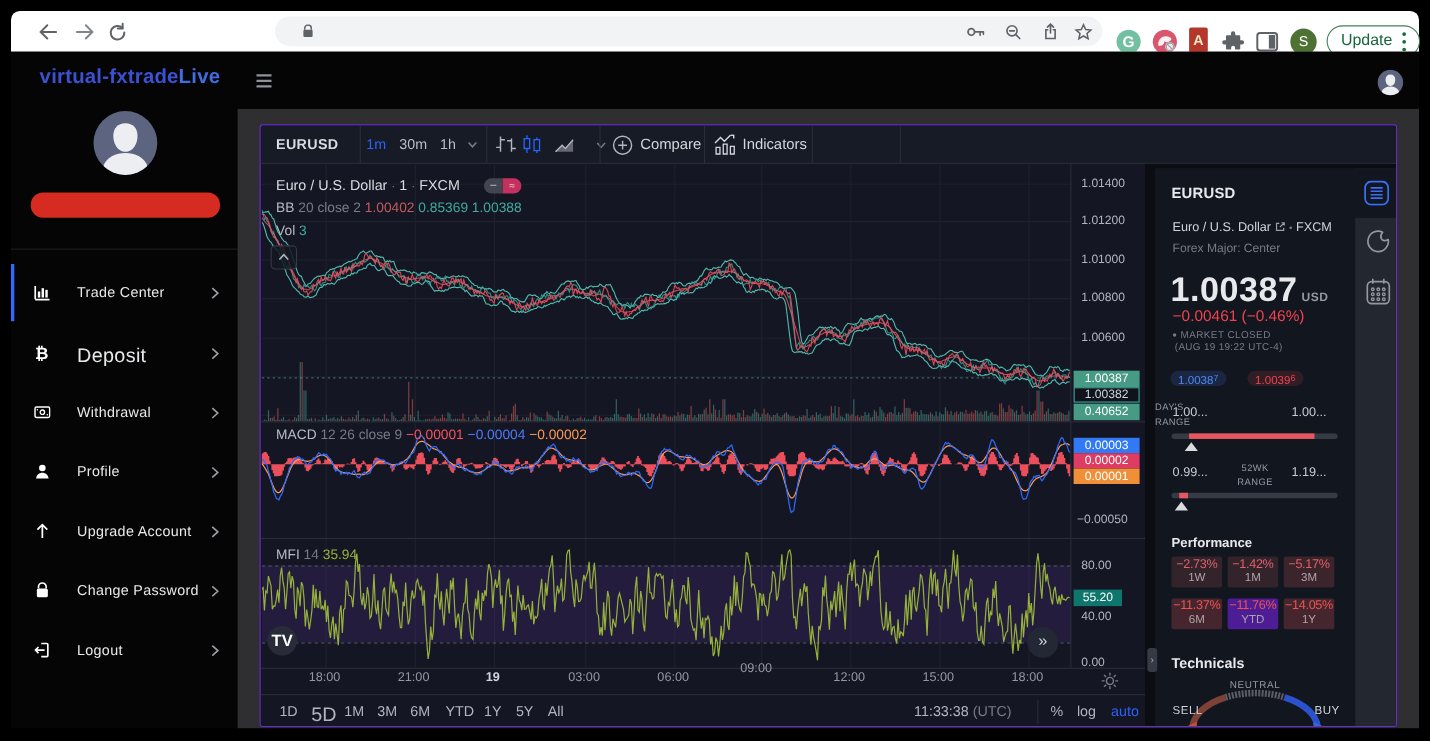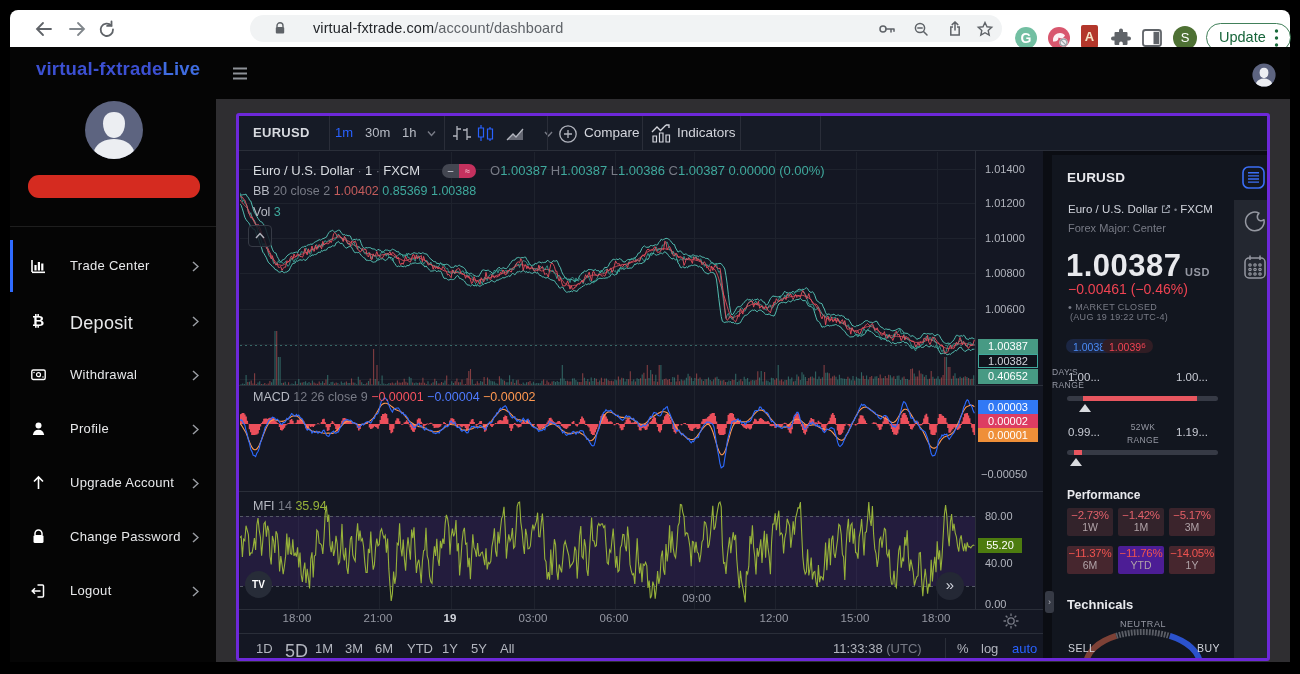--- a/index.html
+++ b/index.html
@@ -12,21 +12,20 @@
       <path d="M36 9h14M44 3l6 6-6 6" stroke="#80868b"></path>
       <path d="M77.3 5.5A6.2 6.2 0 1 0 79 9.5"></path>
         <path d="M77.5 1.5v4.4h-4.4"></path>
     </g>
   </svg>
   <div class="abs" style="left:240px;top:5px;width:752px;height:27px;background:#f1f3f4;border-radius:14px"></div>
   <svg class="abs" style="left:264px;top:12px" width="12" height="13" viewBox="0 0 12 13">
       <path d="M3 5V3.8a3 3 0 0 1 6 0V5" fill="none" stroke="#5f6368" stroke-width="1.4"></path>
       <rect x="1.8" y="5" width="8.4" height="6.6" rx="1.1" fill="#5f6368"></rect>
     </svg>
-  <div class="abs" style="left:303px;top:10px;font-size:14.5px;color:#24272b;letter-spacing:.1px">virtual-fxtrade.com<span style="color:#5f6368">/account/dashboard</span></div>
   <svg class="abs" style="left:868px;top:11px" width="120" height="16" viewBox="0 0 120 16">
     <g stroke="#5f6368" stroke-width="1.5" fill="none">
       <circle cx="5" cy="8" r="3"></circle>
         <path d="M8 8h8m-3 0v3m3-3v2.2" stroke-linecap="round"></path>
       <circle cx="42" cy="7" r="4.6"></circle>
         <path d="M45.5 10.5L49 14M39.8 7h4.4" stroke-linecap="round"></path>
       <path d="M75 6h-2.2v8h8.4V6H79"></path>
         <path d="M77 1v8M74.2 3.6L77 1l2.8 2.6" stroke-linecap="round"></path>
       <path d="M107 1.5l2 4.3 4.7.5-3.5 3.2 1 4.6-4.2-2.4-4.2 2.4 1-4.6-3.5-3.2 4.7-.5z" stroke-width="1.4"></path>
     </g>
@@ -146,21 +145,21 @@
   </svg>
 <svg class="abs" style="left:31px;top:583px" width="15" height="16" viewBox="0 0 15 16">
     <path d="M6.5 2h5a1 1 0 0 1 1 1v10a1 1 0 0 1-1 1h-5" fill="none" stroke="#fff" stroke-width="1.5"></path>
     <path d="M9.5 8H1.2M4 5.2L1.2 8L4 10.8" stroke="#fff" stroke-width="1.5" fill="none"></path>
   </svg>
 <div class="abs" style="left:70px;top:583px;font-size:13px;color:#e8e9eb;letter-spacing:.3px">Logout</div>
 <svg class="abs" style="left:192px;top:586px" width="7" height="11" viewBox="0 0 7 11">
     <path d="M1 1l5 4.5L1 10" stroke="#9a9da3" stroke-width="1.5" fill="none"></path>
   </svg>
 
-<div class="abs" style="left:236px;top:113px;width:1034px;height:548px;background:#141723;border-radius:3px;overflow:hidden;border:3px solid #6d28d9">
+<div class="abs" style="left:236px;top:113px;width:1034px;height:548px;background:#141723;border-radius:3px;overflow:hidden;border:1px solid #6d28d9">
 
   <div class="abs" style="left:0;top:0;width:1034px;height:35px;background:#161b26;border-bottom:1px solid #2a2e39"></div>
   <div class="abs" style="left:14px;top:9px;font-size:13px;font-weight:bold;color:#d8dbe0;letter-spacing:.3px">EURUSD</div>
   <div class="abs" style="left:96px;top:9px;font-size:13px;color:#2962ff">1m</div>
   <div class="abs" style="left:126px;top:9px;font-size:13px;color:#b9bdc6">30m</div>
   <div class="abs" style="left:163px;top:9px;font-size:13px;color:#b9bdc6">1h</div>
   <svg class="abs" style="left:188px;top:14px" width="9" height="7" viewBox="0 0 9 7">
       <path d="M1 1.5l3.5 4L8 1.5" stroke="#787b86" stroke-width="1.4" fill="none"></path>
     </svg>
   <svg class="abs" style="left:214px;top:8px" width="100" height="20" viewBox="0 0 100 20">
@@ -209,21 +208,20 @@
       <polyline points="0.0,307.4 1.2,308.9 2.4,310.8 3.6,312.7 4.8,314.8 6.0,316.7 7.2,319.8 8.4,323.1 9.6,326.3 10.8,329.0 12.0,331.4 13.2,333.0 14.4,333.8 15.6,333.8 16.8,333.0 18.0,331.4 19.2,329.2 20.4,326.5 21.6,323.6 22.8,320.3 24.0,317.3 25.2,314.3 26.4,311.5 27.6,309.2 28.8,307.3 30.0,305.9 31.2,304.7 32.4,304.1 33.6,303.8 34.8,303.8 36.0,304.2 37.2,304.5 38.4,304.8 39.6,305.2 40.8,305.2 42.0,305.4 43.2,305.1 44.4,304.8 45.6,304.2 46.8,303.5 48.0,302.7 49.2,302.0 50.4,301.2 51.6,300.6 52.8,300.0 54.0,299.9 55.2,299.8 56.4,299.9 57.6,300.5 58.8,301.4 60.0,302.7 61.2,304.0 62.4,305.1 63.6,306.6 64.8,307.9 66.0,309.5 67.2,310.8 68.4,312.1 69.6,313.3 70.8,314.2 72.0,315.0 73.2,315.4 74.4,315.6 75.6,315.9 76.8,316.0 78.0,316.0 79.2,315.9 80.4,316.3 81.6,316.6 82.8,317.0 84.0,317.2 85.2,317.2 86.4,317.2 87.6,317.1 88.8,317.1 90.0,317.3 91.2,317.5 92.4,317.4 93.6,316.9 94.8,316.0 96.0,314.9 97.2,313.8 98.4,312.7 99.6,311.6 100.8,310.6 102.0,309.4 103.2,308.2 104.4,307.1 105.6,306.1 106.8,305.6 108.0,305.2 109.2,305.0 110.4,305.2 111.6,305.7 112.8,306.4 114.0,307.0 115.2,307.5 116.4,307.9 117.6,308.3 118.8,308.5 120.0,308.5 121.2,308.4 122.4,308.2 123.6,308.2 124.8,307.9 126.0,307.3 127.2,306.6 128.4,305.9 129.6,305.1 130.8,304.2 132.0,303.2 133.2,302.1 134.4,300.5 135.6,298.6 136.8,296.6 138.0,294.4 139.2,292.3 140.4,290.5 141.6,288.9 142.8,288.0 144.0,287.4 145.2,287.2 146.4,287.3 147.6,287.8 148.8,288.5 150.0,289.3 151.2,290.1 152.4,291.0 153.6,292.0 154.8,293.0 156.0,293.8 157.2,294.2 158.4,294.7 159.6,295.0 160.8,295.7 162.0,296.5 163.2,297.7 164.4,299.1 165.6,300.6 166.8,302.1 168.0,303.5 169.2,304.8 170.4,305.9 171.6,306.7 172.8,307.5 174.0,308.3 175.2,309.0 176.4,309.5 177.6,310.0 178.8,310.6 180.0,310.7 181.2,310.9 182.4,311.1 183.6,311.6 184.8,312.1 186.0,312.8 187.2,313.4 188.4,314.1 189.6,314.7 190.8,315.0 192.0,315.3 193.2,315.7 194.4,315.8 195.6,315.8 196.8,315.7 198.0,315.4 199.2,315.0 200.4,314.4 201.6,313.8 202.8,313.0 204.0,312.1 205.2,311.0 206.4,310.1 207.6,309.5 208.8,308.8 210.0,308.5 211.2,308.5 212.4,308.7 213.6,308.7 214.8,309.0 216.0,309.6 217.2,310.3 218.4,311.1 219.6,311.9 220.8,312.8 222.0,313.7 223.2,314.0 224.4,314.1 225.6,314.1 226.8,314.1 228.0,313.7 229.2,313.4 230.4,313.1 231.6,312.9 232.8,312.5 234.0,311.8 235.2,311.2 236.4,310.9 237.6,310.9 238.8,311.1 240.0,311.3 241.2,311.3 242.4,310.9 243.6,310.5 244.8,310.0 246.0,309.6 247.2,309.1 248.4,308.2 249.6,307.2 250.8,305.8 252.0,304.3 253.2,302.6 254.4,301.0 255.6,299.7 256.8,298.4 258.0,296.9 259.2,295.4 260.4,294.3 261.6,293.7 262.8,293.3 264.0,293.5 265.2,293.8 266.4,294.6 267.6,295.4 268.8,296.0 270.0,297.1 271.2,298.4 272.4,299.7 273.6,301.1 274.8,302.1 276.0,302.9 277.2,303.2 278.4,303.5 279.6,303.8 280.8,304.1 282.0,304.3 283.2,304.6 284.4,304.7 285.6,305.2 286.8,305.7 288.0,306.2 289.2,306.9 290.4,307.8 291.6,308.7 292.8,309.6 294.0,310.6 295.2,311.6 296.4,312.3 297.6,312.9 298.8,313.2 300.0,313.2 301.2,313.0 302.4,312.7 303.6,312.0 304.8,311.4 306.0,310.6 307.2,309.9 308.4,309.2 309.6,308.7 310.8,308.4 312.0,308.0 313.2,308.0 314.4,308.2 315.6,308.8 316.8,309.8 318.0,310.7 319.2,311.7 320.4,312.8 321.6,313.8 322.8,314.7 324.0,315.5 325.2,316.2 326.4,316.8 327.6,317.1 328.8,317.3 330.0,317.4 331.2,317.5 332.4,317.4 333.6,317.0 334.8,316.6 336.0,316.3 337.2,316.1 338.4,316.2 339.6,316.6 340.8,317.3 342.0,317.9 343.2,318.6 344.4,319.6 345.6,320.7 346.8,322.0 348.0,323.4 349.2,324.4 350.4,324.8 351.6,324.5 352.8,323.8 354.0,322.4 355.2,320.6 356.4,318.2 357.6,315.4 358.8,312.3 360.0,309.1 361.2,305.9 362.4,303.1 363.6,300.8 364.8,298.9 366.0,297.3 367.2,296.4 368.4,295.9 369.6,296.0 370.8,296.2 372.0,296.5 373.2,297.3 374.4,298.0 375.6,298.8 376.8,299.6 378.0,300.4 379.2,300.9 380.4,301.1 381.6,301.4 382.8,301.4 384.0,301.5 385.2,301.9 386.4,302.0 387.6,302.0 388.8,302.1 390.0,302.1 391.2,302.3 392.4,303.0 393.6,304.0 394.8,304.9 396.0,305.8 397.2,306.5 398.4,307.2 399.6,307.7 400.8,308.3 402.0,308.4 403.2,308.2 404.4,307.8 405.6,307.2 406.8,306.1 408.0,304.8 409.2,303.6 410.4,302.5 411.6,301.5 412.8,300.6 414.0,299.9 415.2,299.2 416.4,298.5 417.6,297.8 418.8,297.1 420.0,296.4 421.2,295.9 422.4,295.7 423.6,295.7 424.8,295.8 426.0,296.2 427.2,296.8 428.4,298.0 429.6,299.6 430.8,301.7 432.0,303.6 433.2,305.7 434.4,308.1 435.6,310.3 436.8,312.1 438.0,313.8 439.2,315.4 440.4,316.7 441.6,317.7 442.8,318.6 444.0,319.5 445.2,320.7 446.4,321.7 447.6,322.4 448.8,322.8 450.0,323.2 451.2,323.5 452.4,323.6 453.6,323.2 454.8,322.5 456.0,321.5 457.2,320.1 458.4,318.4 459.6,316.8 460.8,315.0 462.0,313.4 463.2,312.0 464.4,310.7 465.6,309.4 466.8,308.6 468.0,308.2 469.2,308.8 470.4,310.3 471.6,312.7 472.8,315.7 474.0,319.5 475.2,323.6 476.4,327.7 477.6,331.6 478.8,334.8 480.0,337.3 481.2,338.6 482.4,338.7 483.6,337.7 484.8,335.6 486.0,332.4 487.2,328.6 488.4,324.3 489.6,320.2 490.8,315.9 492.0,312.4 493.2,309.6 494.4,307.6 495.6,306.4 496.8,305.6 498.0,305.2 499.2,305.4 500.4,305.6 501.6,305.7 502.8,305.7 504.0,305.8 505.2,305.9 506.4,305.6 507.6,304.9 508.8,303.8 510.0,302.7 511.2,301.7 512.4,300.4 513.6,298.9 514.8,297.6 516.0,296.4 517.2,295.4 518.4,294.5 519.6,294.1 520.8,294.1 522.0,294.3 523.2,294.8 524.4,295.6 525.6,296.7 526.8,297.9 528.0,299.3 529.2,300.8 530.4,302.4 531.6,303.7 532.8,305.0 534.0,306.4 535.2,307.7 536.4,308.8 537.6,309.5 538.8,309.9 540.0,310.4 541.2,310.8 542.4,311.0 543.6,311.1 544.8,311.3 546.0,311.1 547.2,310.4 548.4,309.3 549.6,308.1 550.8,306.8 552.0,305.6 553.2,304.5 554.4,303.9 555.6,303.4 556.8,303.1 558.0,303.2 559.2,303.6 560.4,304.3 561.6,305.2 562.8,306.2 564.0,307.1 565.2,308.2 566.4,308.8 567.6,309.1 568.8,309.3 570.0,309.5 571.2,309.1 572.4,308.9 573.6,308.7 574.8,308.9 576.0,309.2 577.2,310.0 578.4,310.7 579.6,311.5 580.8,312.0 582.0,312.5 583.2,312.8 584.4,313.1 585.6,313.2 586.8,313.4 588.0,313.5 589.2,313.9 590.4,314.4 591.6,315.3 592.8,316.6 594.0,318.2 595.2,319.6 596.4,321.0 597.6,322.2 598.8,323.2 600.0,323.8 601.2,324.2 602.4,324.1 603.6,323.4 604.8,322.1 606.0,320.1 607.2,317.8 608.4,315.4 609.6,312.9 610.8,310.6 612.0,308.2 613.2,305.8 614.4,303.3 615.6,300.8 616.8,298.6 618.0,296.6 619.2,294.9 620.4,293.6 621.6,292.5 622.8,291.8 624.0,291.3 625.2,291.1 626.4,291.3 627.6,291.8 628.8,292.5 630.0,293.3 631.2,294.3 632.4,295.4 633.6,296.4 634.8,297.4 636.0,298.2 637.2,298.8 638.4,299.3 639.6,299.7 640.8,300.1 642.0,300.7 643.2,301.2 644.4,301.9 645.6,302.5 646.8,303.2 648.0,303.8 649.2,304.7 650.4,305.6 651.6,306.3 652.8,306.6 654.0,306.3 655.2,305.5 656.4,304.1 657.6,302.3 658.8,300.3 660.0,298.3 661.2,296.6 662.4,295.0 663.6,293.8 664.8,293.3 666.0,293.3 667.2,293.7 668.4,294.8 669.6,296.4 670.8,298.1 672.0,300.1 673.2,302.1 674.4,304.1 675.6,305.9 676.8,307.5 678.0,308.7 679.2,310.0 680.4,311.5 681.6,313.0 682.8,314.9 684.0,317.4 685.2,320.0 686.4,322.7 687.6,325.1 688.8,327.5 690.0,329.5 691.2,331.0 692.4,331.8 693.6,332.1 694.8,332.1 696.0,331.4 697.2,330.3 698.4,328.5 699.6,326.6 700.8,324.6 702.0,323.0 703.2,321.8 704.4,320.9 705.6,320.4 706.8,320.0 708.0,319.5 709.2,319.0 710.4,318.4 711.6,317.7 712.8,316.7 714.0,315.4 715.2,313.5 716.4,311.0 717.6,308.3 718.8,305.5 720.0,302.6 721.2,299.6 722.4,296.9 723.6,294.7 724.8,292.7 726.0,291.2 727.2,290.4 728.4,290.1 729.6,289.5 730.8,289.2 732.0,289.3 733.2,289.8 734.4,290.8" fill="none" stroke="#ff9850" stroke-width="1.1"></polyline>
       <polyline points="0.0,304.4 1.2,303.8 2.4,305.1 3.6,307.7 4.8,309.0 6.0,314.5 7.2,318.0 8.4,324.2 9.6,327.6 10.8,333.6 12.0,335.6 13.2,339.2 14.4,339.5 15.6,340.6 16.8,337.2 18.0,335.5 19.2,332.4 20.4,326.7 21.6,323.5 22.8,319.3 24.0,316.0 25.2,311.3 26.4,309.9 27.6,307.2 28.8,304.6 30.0,303.7 31.2,303.0 32.4,301.2 33.6,301.6 34.8,302.2 36.0,304.0 37.2,303.2 38.4,304.4 39.6,306.3 40.8,308.1 42.0,308.5 43.2,306.5 44.4,306.6 45.6,305.4 46.8,302.4 48.0,303.5 49.2,301.4 50.4,299.8 51.6,297.6 52.8,298.3 54.0,299.8 55.2,300.2 56.4,298.4 57.6,299.8 58.8,299.0 60.0,301.0 61.2,302.3 62.4,303.1 63.6,306.0 64.8,308.0 66.0,311.9 67.2,314.2 68.4,313.0 69.6,314.1 70.8,314.3 72.0,317.1 73.2,315.2 74.4,316.5 75.6,316.3 76.8,315.2 78.0,317.3 79.2,315.9 80.4,316.4 81.6,317.1 82.8,314.9 84.0,314.0 85.2,316.5 86.4,319.1 87.6,320.1 88.8,320.4 90.0,318.1 91.2,316.8 92.4,315.9 93.6,315.1 94.8,317.0 96.0,317.1 97.2,316.2 98.4,316.0 99.6,312.8 100.8,310.9 102.0,308.5 103.2,305.7 104.4,304.3 105.6,304.3 106.8,303.5 108.0,303.7 109.2,304.4 110.4,304.0 111.6,304.8 112.8,307.0 114.0,306.7 115.2,307.2 116.4,307.5 117.6,309.9 118.8,311.7 120.0,310.7 121.2,309.1 122.4,308.0 123.6,308.9 124.8,307.2 126.0,306.3 127.2,305.8 128.4,305.5 129.6,306.5 130.8,307.1 132.0,305.1 133.2,302.6 134.4,302.4 135.6,298.8 136.8,298.3 138.0,297.1 139.2,294.0 140.4,288.4 141.6,284.3 142.8,284.2 144.0,282.6 145.2,282.0 146.4,283.4 147.6,284.8 148.8,288.9 150.0,291.8 151.2,294.2 152.4,296.0 153.6,293.2 154.8,292.7 156.0,292.3 157.2,292.0 158.4,292.0 159.6,293.7 160.8,296.0 162.0,297.7 163.2,296.7 164.4,299.4 165.6,299.0 166.8,301.0 168.0,302.2 169.2,305.5 170.4,307.1 171.6,308.2 172.8,310.3 174.0,311.5 175.2,311.6 176.4,309.4 177.6,308.3 178.8,307.4 180.0,309.9 181.2,309.6 182.4,311.5 183.6,312.8 184.8,314.0 186.0,312.0 187.2,313.4 188.4,313.9 189.6,314.4 190.8,314.4 192.0,314.7 193.2,316.9 194.4,317.0 195.6,317.6 196.8,316.9 198.0,316.5 199.2,317.1 200.4,314.6 201.6,314.0 202.8,313.0 204.0,311.4 205.2,309.6 206.4,310.6 207.6,310.6 208.8,309.1 210.0,306.4 211.2,305.0 212.4,307.0 213.6,307.4 214.8,306.4 216.0,310.1 217.2,311.5 218.4,311.4 219.6,311.0 220.8,314.1 222.0,315.3 223.2,314.3 224.4,314.0 225.6,315.7 226.8,316.9 228.0,316.7 229.2,313.7 230.4,312.5 231.6,310.5 232.8,310.8 234.0,310.1 235.2,311.7 236.4,311.1 237.6,312.0 238.8,311.1 240.0,309.4 241.2,309.9 242.4,311.0 243.6,311.9 244.8,313.6 246.0,312.6 247.2,310.0 248.4,307.8 249.6,306.0 250.8,307.2 252.0,306.2 253.2,303.4 254.4,300.5 255.6,300.1 256.8,296.9 258.0,296.9 259.2,293.9 260.4,292.2 261.6,293.3 262.8,291.5 264.0,290.7 265.2,289.7 266.4,291.1 267.6,294.4 268.8,295.5 270.0,298.8 271.2,300.9 272.4,302.0 273.6,301.0 274.8,300.7 276.0,303.4 277.2,305.3 278.4,303.9 279.6,305.8 280.8,305.9 282.0,304.2 283.2,302.3 284.4,303.9 285.6,305.5 286.8,303.8 288.0,303.0 289.2,306.8 290.4,306.6 291.6,310.0 292.8,310.7 294.0,311.7 295.2,311.4 296.4,312.4 297.6,313.6 298.8,315.5 300.0,314.6 301.2,314.7 302.4,314.3 303.6,312.9 304.8,313.8 306.0,310.2 307.2,309.9 308.4,307.8 309.6,305.3 310.8,306.1 312.0,306.6 313.2,307.5 314.4,307.2 315.6,308.3 316.8,309.9 318.0,309.5 319.2,309.8 320.4,311.8 321.6,314.7 322.8,317.0 324.0,315.3 325.2,318.0 326.4,319.3 327.6,318.7 328.8,318.1 330.0,318.1 331.2,317.9 332.4,316.0 333.6,315.4 334.8,316.4 336.0,318.2 337.2,316.2 338.4,316.9 339.6,315.1 340.8,314.6 342.0,314.9 343.2,315.2 344.4,319.0 345.6,320.3 346.8,323.3 348.0,322.9 349.2,325.6 350.4,327.4 351.6,329.3 352.8,329.9 354.0,329.6 355.2,325.7 356.4,319.6 357.6,315.7 358.8,313.1 360.0,307.4 361.2,303.2 362.4,299.1 363.6,296.5 364.8,295.8 366.0,293.7 367.2,295.0 368.4,294.8 369.6,294.9 370.8,294.3 372.0,295.6 373.2,297.4 374.4,298.0 375.6,299.5 376.8,299.5 378.0,299.2 379.2,301.7 380.4,302.8 381.6,303.7 382.8,304.3 384.0,303.0 385.2,300.8 386.4,299.5 387.6,300.9 388.8,300.1 390.0,300.7 391.2,302.9 392.4,303.4 393.6,302.4 394.8,304.7 396.0,305.0 397.2,305.4 398.4,307.8 399.6,310.2 400.8,310.9 402.0,310.3 403.2,308.8 404.4,310.1 405.6,309.6 406.8,308.3 408.0,306.2 409.2,302.7 410.4,300.5 411.6,301.2 412.8,298.6 414.0,296.4 415.2,296.8 416.4,297.1 417.6,299.0 418.8,299.8 420.0,300.0 421.2,298.6 422.4,295.6 423.6,293.1 424.8,292.9 426.0,291.4 427.2,290.6 428.4,294.8 429.6,297.2 430.8,300.2 432.0,303.3 433.2,306.9 434.4,312.1 435.6,313.4 436.8,315.4 438.0,314.3 439.2,314.1 440.4,317.1 441.6,318.8 442.8,317.5 444.0,319.1 445.2,320.4 446.4,321.1 447.6,323.4 448.8,323.4 450.0,325.4 451.2,326.9 452.4,325.1 453.6,325.7 454.8,323.3 456.0,321.8 457.2,321.8 458.4,321.5 459.6,317.2 460.8,315.5 462.0,311.7 463.2,310.5 464.4,308.1 465.6,307.5 466.8,305.9 468.0,306.2 469.2,306.0 470.4,307.1 471.6,307.4 472.8,308.3 474.0,311.2 475.2,319.2 476.4,326.9 477.6,334.4 478.8,340.3 480.0,347.6 481.2,351.9 482.4,351.0 483.6,350.1 484.8,342.2 486.0,335.3 487.2,325.8 488.4,320.4 489.6,316.1 490.8,311.0 492.0,305.6 493.2,305.3 494.4,304.6 495.6,305.7 496.8,303.6 498.0,302.7 499.2,304.8 500.4,304.2 501.6,307.3 502.8,306.6 504.0,306.3 505.2,308.7 506.4,306.9 507.6,305.6 508.8,305.9 510.0,305.3 511.2,303.7 512.4,300.8 513.6,297.4 514.8,295.0 516.0,294.6 517.2,294.5 518.4,294.4 519.6,291.1 520.8,291.0 522.0,293.2 523.2,293.4 524.4,294.3 525.6,296.8 526.8,296.4 528.0,297.6 529.2,299.9 530.4,303.6 531.6,305.8 532.8,305.1 534.0,306.4 535.2,309.3 536.4,311.2 537.6,308.9 538.8,311.0 540.0,311.0 541.2,312.3 542.4,312.2 543.6,311.1 544.8,310.1 546.0,310.7 547.2,311.0 548.4,311.8 549.6,311.9 550.8,310.8 552.0,309.0 553.2,304.1 554.4,299.7 555.6,299.4 556.8,296.4 558.0,296.4 559.2,299.1 560.4,304.3 561.6,306.1 562.8,308.3 564.0,312.2 565.2,313.3 566.4,312.0 567.6,310.1 568.8,309.5 570.0,306.8 571.2,308.2 572.4,306.1 573.6,307.6 574.8,308.4 576.0,310.0 577.2,308.5 578.4,310.5 579.6,309.9 580.8,312.1 582.0,313.0 583.2,315.3 584.4,316.4 585.6,315.4 586.8,313.0 588.0,313.5 589.2,313.2 590.4,311.9 591.6,311.6 592.8,312.4 594.0,312.9 595.2,317.5 596.4,320.6 597.6,326.2 598.8,329.5 600.0,330.6 601.2,329.4 602.4,328.1 603.6,325.4 604.8,322.7 606.0,319.0 607.2,317.9 608.4,316.3 609.6,312.9 610.8,311.2 612.0,307.1 613.2,305.3 614.4,303.9 615.6,300.6 616.8,299.6 618.0,296.1 619.2,292.9 620.4,290.5 621.6,288.2 622.8,289.5 624.0,288.5 625.2,289.3 626.4,291.1 627.6,291.4 628.8,292.7 630.0,293.8 631.2,294.3 632.4,294.9 633.6,296.0 634.8,296.2 636.0,298.5 637.2,298.8 638.4,301.3 639.6,302.2 640.8,303.0 642.0,301.7 643.2,300.3 644.4,299.5 645.6,299.5 646.8,300.3 648.0,302.3 649.2,304.8 650.4,305.8 651.6,307.8 652.8,310.6 654.0,309.8 655.2,311.4 656.4,309.5 657.6,307.2 658.8,302.8 660.0,297.8 661.2,293.6 662.4,289.0 663.6,285.8 664.8,286.3 666.0,288.1 667.2,291.4 668.4,293.8 669.6,296.4 670.8,301.9 672.0,302.1 673.2,302.1 674.4,306.0 675.6,306.3 676.8,305.1 678.0,308.4 679.2,310.2 680.4,313.0 681.6,313.7 682.8,314.2 684.0,315.1 685.2,316.1 686.4,319.0 687.6,322.2 688.8,327.0 690.0,332.3 691.2,337.5 692.4,339.9 693.6,339.6 694.8,339.3 696.0,336.1 697.2,331.9 698.4,325.0 699.6,322.8 700.8,321.8 702.0,319.0 703.2,320.0 704.4,318.2 705.6,318.7 706.8,318.1 708.0,321.3 709.2,323.2 710.4,321.5 711.6,319.8 712.8,318.0 714.0,316.8 715.2,314.0 716.4,312.3 717.6,310.6 718.8,308.2 720.0,303.4 721.2,300.2 722.4,296.6 723.6,291.5 724.8,289.0 726.0,285.6 727.2,283.8 728.4,284.6 729.6,288.3 730.8,288.8 732.0,291.0 733.2,294.8 734.4,297.3" fill="none" stroke="#2d6bff" stroke-width="1.1"></polyline>
       <rect x="0" y="400" width="736" height="70" fill="rgba(103,58,183,0.18)"></rect>
       <path d="M0 400.5H736M0 470.5H736" stroke="#555a66" stroke-width="1" stroke-dasharray="3,3"></path>
       <polyline points="0.0,421.5 1.2,420.3 2.4,441.0 3.6,423.2 4.8,424.8 6.0,409.7 7.2,414.1 8.4,418.7 9.6,439.8 10.8,436.8 12.0,437.0 13.2,430.9 14.4,422.0 15.6,433.9 16.8,409.3 18.0,402.0 19.2,414.1 20.4,421.1 21.6,439.8 22.8,424.7 24.0,407.6 25.2,405.9 26.4,420.7 27.6,409.7 28.8,414.8 30.0,440.3 31.2,448.4 32.4,420.0 33.6,424.8 34.8,437.0 36.0,415.2 37.2,418.1 38.4,430.2 39.6,455.5 40.8,440.1 42.0,448.3 43.2,458.2 44.4,450.3 45.6,440.4 46.8,417.6 48.0,438.6 49.2,421.3 50.4,437.5 51.6,438.3 52.8,423.2 54.0,439.9 55.2,437.2 56.4,440.6 57.6,431.4 58.8,451.4 60.0,436.6 61.2,459.0 62.4,466.0 63.6,453.9 64.8,446.6 66.0,467.0 67.2,452.9 68.4,462.1 69.6,472.5 70.8,442.8 72.0,436.3 73.2,461.4 74.4,440.1 75.6,439.1 76.8,414.1 78.0,415.7 79.2,427.2 80.4,427.6 81.6,429.1 82.8,438.0 84.0,422.0 85.2,397.5 86.4,389.5 87.6,406.0 88.8,398.7 90.0,429.0 91.2,436.2 92.4,425.2 93.6,440.0 94.8,434.2 96.0,419.8 97.2,427.8 98.4,448.0 99.6,446.1 100.8,431.9 102.0,407.9 103.2,437.6 104.4,444.4 105.6,431.8 106.8,451.5 108.0,457.9 109.2,440.7 110.4,423.1 111.6,420.1 112.8,439.0 114.0,442.8 115.2,445.2 116.4,420.6 117.6,407.4 118.8,424.7 120.0,414.6 121.2,424.8 122.4,422.8 123.6,430.7 124.8,446.1 126.0,456.5 127.2,456.5 128.4,432.9 129.6,437.0 130.8,415.5 132.0,440.1 133.2,453.6 134.4,449.0 135.6,431.1 136.8,422.6 138.0,429.7 139.2,428.4 140.4,415.4 141.6,412.9 142.8,418.2 144.0,422.1 145.2,419.6 146.4,436.7 147.6,422.6 148.8,452.4 150.0,469.5 151.2,485.0 152.4,477.6 153.6,455.5 154.8,467.8 156.0,459.7 157.2,427.2 158.4,428.8 159.6,407.2 160.8,432.0 162.0,440.3 163.2,423.5 164.4,443.2 165.6,454.6 166.8,433.9 168.0,421.3 169.2,432.1 170.4,443.7 171.6,413.5 172.8,422.1 174.0,411.2 175.2,436.5 176.4,456.9 177.6,447.1 178.8,443.8 180.0,453.3 181.2,467.2 182.4,445.2 183.6,434.6 184.8,433.9 186.0,411.7 187.2,439.7 188.4,444.0 189.6,460.3 190.8,465.7 192.0,467.2 193.2,444.2 194.4,430.2 195.6,440.0 196.8,422.7 198.0,443.1 199.2,449.9 200.4,424.8 201.6,432.3 202.8,422.5 204.0,427.9 205.2,407.3 206.4,398.9 207.6,402.7 208.8,411.2 210.0,438.8 211.2,420.3 212.4,412.7 213.6,420.4 214.8,417.1 216.0,404.0 217.2,435.3 218.4,427.2 219.6,459.4 220.8,444.7 222.0,426.3 223.2,415.3 224.4,411.9 225.6,428.2 226.8,427.2 228.0,451.2 229.2,441.9 230.4,463.2 231.6,440.4 232.8,418.4 234.0,431.4 235.2,434.4 236.4,440.8 237.6,427.0 238.8,439.7 240.0,439.8 241.2,436.9 242.4,436.1 243.6,442.0 244.8,449.1 246.0,432.4 247.2,453.4 248.4,446.5 249.6,447.8 250.8,445.3 252.0,430.3 253.2,423.7 254.4,412.2 255.6,435.2 256.8,440.7 258.0,415.9 259.2,427.5 260.4,413.5 261.6,402.6 262.8,399.9 264.0,390.9 265.2,412.6 266.4,442.6 267.6,428.1 268.8,418.4 270.0,425.0 271.2,422.1 272.4,412.0 273.6,432.2 274.8,430.6 276.0,414.5 277.2,390.3 278.4,386.6 279.6,386.0 280.8,406.1 282.0,414.9 283.2,428.8 284.4,437.9 285.6,412.8 286.8,419.4 288.0,432.8 289.2,432.6 290.4,429.9 291.6,416.2 292.8,408.7 294.0,413.4 295.2,409.3 296.4,405.4 297.6,396.7 298.8,420.6 300.0,420.8 301.2,407.4 302.4,397.6 303.6,414.8 304.8,443.2 306.0,445.7 307.2,463.3 308.4,456.0 309.6,463.8 310.8,433.6 312.0,459.0 313.2,439.9 314.4,423.2 315.6,428.8 316.8,455.1 318.0,463.8 319.2,448.5 320.4,452.5 321.6,456.4 322.8,443.4 324.0,428.9 325.2,425.2 326.4,430.1 327.6,435.0 328.8,439.7 330.0,451.4 331.2,449.1 332.4,447.6 333.6,445.1 334.8,430.6 336.0,434.7 337.2,462.6 338.4,443.3 339.6,419.8 340.8,410.1 342.0,440.5 343.2,442.5 344.4,423.2 345.6,430.3 346.8,453.5 348.0,460.0 349.2,439.5 350.4,419.9 351.6,401.6 352.8,424.6 354.0,425.0 355.2,430.4 356.4,429.4 357.6,410.2 358.8,407.5 360.0,409.7 361.2,408.0 362.4,407.9 363.6,411.5 364.8,409.8 366.0,429.1 367.2,446.7 368.4,448.2 369.6,433.9 370.8,436.2 372.0,423.8 373.2,412.5 374.4,429.6 375.6,451.7 376.8,440.0 378.0,455.8 379.2,454.2 380.4,431.8 381.6,429.0 382.8,418.4 384.0,418.6 385.2,430.5 386.4,435.3 387.6,410.6 388.8,423.4 390.0,448.4 391.2,454.6 392.4,458.8 393.6,457.6 394.8,468.0 396.0,445.1 397.2,422.4 398.4,445.4 399.6,457.4 400.8,447.4 402.0,466.3 403.2,448.3 404.4,449.4 405.6,446.3 406.8,449.6 408.0,471.9 409.2,464.5 410.4,482.3 411.6,479.4 412.8,465.6 414.0,469.4 415.2,482.7 416.4,471.8 417.6,455.0 418.8,467.8 420.0,461.0 421.2,440.8 422.4,434.5 423.6,454.1 424.8,458.8 426.0,428.1 427.2,445.4 428.4,433.9 429.6,409.2 430.8,436.8 432.0,415.2 433.2,432.1 434.4,439.4 435.6,441.8 436.8,429.4 438.0,410.1 439.2,406.8 440.4,388.5 441.6,389.0 442.8,396.3 444.0,400.5 445.2,419.1 446.4,416.7 447.6,417.4 448.8,423.4 450.0,431.5 451.2,450.1 452.4,425.5 453.6,426.2 454.8,436.8 456.0,425.8 457.2,436.0 458.4,437.4 459.6,446.1 460.8,438.4 462.0,425.8 463.2,423.7 464.4,405.8 465.6,406.8 466.8,412.5 468.0,431.9 469.2,428.4 470.4,418.3 471.6,404.1 472.8,389.8 474.0,413.8 475.2,411.0 476.4,401.4 477.6,393.9 478.8,387.3 480.0,386.0 481.2,390.8 482.4,429.3 483.6,447.3 484.8,446.6 486.0,458.0 487.2,441.3 488.4,430.8 489.6,421.2 490.8,437.1 492.0,425.5 493.2,416.2 494.4,424.1 495.6,418.8 496.8,443.5 498.0,457.7 499.2,472.1 500.4,454.9 501.6,465.6 502.8,471.3 504.0,478.3 505.2,486.3 506.4,455.2 507.6,457.9 508.8,450.2 510.0,419.9 511.2,428.2 512.4,409.2 513.6,431.1 514.8,440.9 516.0,458.5 517.2,432.1 518.4,440.7 519.6,432.7 520.8,423.3 522.0,447.0 523.2,428.7 524.4,414.7 525.6,441.7 526.8,417.7 528.0,431.4 529.2,440.9 530.4,458.3 531.6,425.6 532.8,408.1 534.0,408.0 535.2,397.3 536.4,414.1 537.6,402.5 538.8,394.7 540.0,418.8 541.2,416.9 542.4,418.6 543.6,437.5 544.8,422.3 546.0,416.4 547.2,402.8 548.4,406.3 549.6,409.7 550.8,431.6 552.0,420.4 553.2,405.3 554.4,418.7 555.6,402.2 556.8,397.3 558.0,391.7 559.2,392.2 560.4,386.0 561.6,415.1 562.8,440.8 564.0,452.6 565.2,458.0 566.4,455.8 567.6,433.2 568.8,459.4 570.0,453.0 571.2,441.6 572.4,463.5 573.6,456.3 574.8,455.5 576.0,466.1 577.2,471.0 578.4,449.0 579.6,466.3 580.8,460.4 582.0,461.4 583.2,464.4 584.4,449.2 585.6,426.5 586.8,454.3 588.0,436.6 589.2,422.3 590.4,449.3 591.6,423.7 592.8,419.6 594.0,437.3 595.2,441.9 596.4,432.3 597.6,423.5 598.8,408.4 600.0,409.8 601.2,418.3 602.4,438.4 603.6,441.0 604.8,464.0 606.0,431.9 607.2,413.7 608.4,402.9 609.6,426.1 610.8,409.2 612.0,407.2 613.2,427.8 614.4,412.6 615.6,436.6 616.8,437.1 618.0,442.6 619.2,420.9 620.4,414.8 621.6,403.1 622.8,420.1 624.0,439.4 625.2,416.5 626.4,415.8 627.6,402.9 628.8,386.0 630.0,403.3 631.2,410.0 632.4,390.1 633.6,418.0 634.8,432.9 636.0,437.7 637.2,451.0 638.4,442.7 639.6,423.4 640.8,421.3 642.0,431.7 643.2,421.2 644.4,412.4 645.6,413.7 646.8,437.6 648.0,440.6 649.2,433.4 650.4,460.5 651.6,468.2 652.8,468.0 654.0,454.9 655.2,469.4 656.4,471.6 657.6,450.2 658.8,434.0 660.0,429.5 661.2,451.7 662.4,442.5 663.6,445.4 664.8,421.1 666.0,429.6 667.2,414.2 668.4,440.6 669.6,455.0 670.8,443.5 672.0,449.6 673.2,455.8 674.4,469.6 675.6,464.7 676.8,460.9 678.0,459.8 679.2,437.2 680.4,436.6 681.6,463.4 682.8,480.2 684.0,464.8 685.2,452.8 686.4,464.1 687.6,477.8 688.8,467.8 690.0,471.1 691.2,443.8 692.4,465.4 693.6,450.3 694.8,440.9 696.0,456.2 697.2,425.2 698.4,443.4 699.6,434.2 700.8,454.5 702.0,441.1 703.2,419.8 704.4,398.3 705.6,389.1 706.8,399.9 708.0,418.7 709.2,430.3 710.4,405.9 711.6,398.0 712.8,414.8 714.0,407.7 715.2,416.8 716.4,420.9 717.6,430.4 718.8,435.5 720.0,423.1 721.2,419.4 722.4,429.5 723.6,435.1 724.8,427.4 726.0,435.4 727.2,426.4 728.4,430.9 729.6,430.7 730.8,431.8 732.0,430.0 733.2,429.0 734.4,429.4" fill="none" stroke="#97b23a" stroke-width="1.1"></polyline>
     </svg>
 
   <div class="abs" style="left:14px;top:47px;font-size:13px;color:#d8dbe0">Euro / U.S. Dollar <span style="color:#787b86;font-size:11px">·</span> 1 <span style="color:#787b86;font-size:11px">·</span> FXCM</div>
   <div class="abs" style="left:203px;top:48px;width:17px;height:14px;background:#434651;border-radius:7px 0 0 7px;color:#d1d4dc;font-size:10px;text-align:center;line-height:13px">–</div>
   <div class="abs" style="left:220px;top:48px;width:17px;height:14px;background:#c4315e;border-radius:0 7px 7px 0;color:#f8cdd8;font-size:9px;text-align:center;line-height:14px">≈</div>
-  <div class="abs" style="left:251px;top:47px;font-size:13px;color:#787b86">O<span style="color:#3fa99d">1.00387 </span> H<span style="color:#3fa99d">1.00387 </span> L<span style="color:#3fa99d">1.00386 </span> C<span style="color:#3fa99d">1.00387 </span><span style="color:#3fa99d">0.00000 (0.00%)</span></div>
   <div class="abs" style="left:14px;top:68px;font-size:12.5px;color:#b7bac3">BB <span style="color:#787b86">20 close 2</span> <span style="color:#c45c5c">1.00402</span> <span style="color:#3fa99d">0.85369</span> <span style="color:#3fa99d">1.00388</span></div>
   <div class="abs" style="left:14px;top:89px;font-size:12.5px;color:#b7bac3">Vol <span style="color:#3fa99d">3</span></div>
   <div class="abs" style="left:9px;top:109px;width:24px;height:22px;border:1px solid #363a45;border-radius:4px;background:rgba(19,23,34,.85)"></div>
   <svg class="abs" style="left:16px;top:116px" width="10" height="7" viewBox="0 0 10 7">
       <path d="M1 6l4-4.5L9 6" stroke="#b2b5be" stroke-width="1.4" fill="none"></path>
     </svg>
 
   <div class="abs" style="left:0;top:269px;width:804px;height:1px;background:#2a2e39"></div>
   <div class="abs" style="left:0;top:375px;width:804px;height:1px;background:#2a2e39"></div>
   <div class="abs" style="left:0;top:493px;width:804px;height:1px;background:#2a2e39"></div>
@@ -235,37 +233,37 @@
 <div class="abs" style="left:746px;top:151px;font-size:11px;color:#b2b5be">1.00800</div>
 <div class="abs" style="left:746px;top:187px;font-size:11px;color:#b2b5be">1.00600</div>
 <div class="abs" style="left:739px;top:223px;width:60px;height:15px;background:#479a84;color:#fff;font-size:11px;text-align:center;line-height:15px">1.00387</div>
 <div class="abs" style="left:739px;top:238px;width:60px;height:14px;background:#10131c;border:1px solid #3fa99d;color:#d1d4dc;font-size:11px;text-align:center;line-height:13px">1.00382</div>
 <div class="abs" style="left:739px;top:253px;width:60px;height:15px;background:#479a84;color:#fff;font-size:11px;text-align:center;line-height:15px">0.40652</div>
 <div class="abs" style="left:739px;top:284px;width:60px;height:14px;background:#3179f5;color:#fff;font-size:11px;text-align:center;line-height:14px">0.00003</div>
 <div class="abs" style="left:739px;top:298px;width:60px;height:14px;background:#dd3d62;color:#fff;font-size:11px;text-align:center;line-height:14px">0.00002</div>
 <div class="abs" style="left:739px;top:312px;width:60px;height:14px;background:#ef8f38;color:#fff;font-size:11px;text-align:center;line-height:14px">0.00001</div>
 <div class="abs" style="left:742px;top:352px;font-size:11px;color:#b2b5be">−0.00050</div>
 <div class="abs" style="left:746px;top:394px;font-size:11px;color:#b2b5be">80.00</div>
-<div class="abs" style="left:739px;top:422px;width:44px;height:15px;background:#4d7c0f;color:#fff;font-size:11px;text-align:center;line-height:15px">55.20</div>
+<div class="abs" style="left:739px;top:422px;width:44px;height:15px;background:#0f766e;color:#fff;font-size:11px;text-align:center;line-height:15px">55.20</div>
 <div class="abs" style="left:746px;top:441px;font-size:11px;color:#b2b5be">40.00</div>
 <div class="abs" style="left:746px;top:482px;font-size:11px;color:#b2b5be">0.00</div>
 
   <div class="abs" style="left:14px;top:274px;font-size:12.5px;color:#b7bac3">MACD <span style="color:#787b86">12 26 close 9</span> <span style="color:#f7525f">−0.00001</span> <span style="color:#4f7bff">−0.00004</span> <span style="color:#ff9850">−0.00002</span></div>
 
   <div class="abs" style="left:14px;top:383px;font-size:12.5px;color:#b7bac3">MFI <span style="color:#787b86">14</span> <span style="color:#97b23a">35.94</span></div>
 
-  <div class="abs" style="left:6px;top:455px;width:27px;height:27px;border-radius:50%;background:#272c38;color:#fff;font-weight:bold;font-size:10px;text-align:center;line-height:27px">TV</div>
+  <div class="abs" style="left:6px;top:455px;width:27px;height:27px;border-radius:50%;background:#272c38;color:#fff;font-weight:bold;font-size:15px;text-align:center;line-height:27px">TV</div>
   <div class="abs" style="left:697px;top:456px;width:28px;height:28px;border-radius:50%;background:#242835;color:#d1d4dc;font-size:15px;text-align:center;line-height:26px">»</div>
 
   <div class="abs" style="left:40px;top:496px;width:36px;text-align:center;font-size:11.5px;color:#9598a3">18:00</div>
 <div class="abs" style="left:121px;top:496px;width:36px;text-align:center;font-size:11.5px;color:#9598a3">21:00</div>
 <div class="abs" style="left:193px;top:496px;width:36px;text-align:center;font-size:11.5px;font-weight:bold;color:#d1d4dc">19</div>
 <div class="abs" style="left:276px;top:496px;width:36px;text-align:center;font-size:11.5px;color:#9598a3">03:00</div>
 <div class="abs" style="left:357px;top:496px;width:36px;text-align:center;font-size:11.5px;color:#9598a3">06:00</div>
-<div class="abs" style="left:436px;top:476px;width:36px;text-align:right;font-size:11.5px;color:#9598a3">09:00</div>
+<div class="abs" style="left:436px;top:488px;width:36px;text-align:left;font-size:11.5px;color:#9598a3">09:00</div>
 <div class="abs" style="left:517px;top:496px;width:36px;text-align:center;font-size:11.5px;color:#9598a3">12:00</div>
 <div class="abs" style="left:598px;top:496px;width:36px;text-align:center;font-size:11.5px;color:#9598a3">15:00</div>
 <div class="abs" style="left:679px;top:496px;width:36px;text-align:center;font-size:11.5px;color:#9598a3">18:00</div>
   <svg class="abs" style="left:764px;top:497px" width="16" height="16" viewBox="0 0 16 16">
       <circle cx="8" cy="8" r="3.2" fill="none" stroke="#787b86" stroke-width="1.3"></circle>
       <g stroke="#787b86" stroke-width="1.3">
         <path d="M8 0.5v2.6M8 12.9v2.6M0.5 8h2.6M12.9 8h2.6M2.7 2.7l1.8 1.8M11.5 11.5l1.8 1.8M13.3 2.7l-1.8 1.8M4.5 11.5l-1.8 1.8"></path>
       </g>
     </svg>
 
@@ -294,21 +292,21 @@
   <div class="abs" style="left:828px;top:54px;font-size:13.5px;font-weight:bold;color:#e8e9ed;letter-spacing:.2px">EURUSD</div>
   <div class="abs" style="left:829px;top:87px;font-size:11.5px;color:#d1d4dc">Euro / U.S. Dollar <svg width="10" height="10" viewBox="0 0 10 10" style="vertical-align:-1px">
         <path d="M4 2H1.5v6.5H8V6M6 1.5h2.5V4M8.3 1.7L4.5 5.5" stroke="#9aa0ab" stroke-width="1.1" fill="none"></path>
       </svg> <span style="color:#787b86;font-size:9px">•</span> FXCM</div>
   <div class="abs" style="left:829px;top:106px;font-size:11px;color:#787b86">Forex Major: Center</div>
   <div class="abs" style="left:827px;top:132px;font-size:31px;font-weight:bold;color:#e8e9ed;letter-spacing:.5px">1.00387<span style="font-size:11px;font-weight:bold;color:#9598a3;letter-spacing:.5px"> USD</span></div>
   <div class="abs" style="left:829px;top:165px;font-size:14px;color:#ef4352">−0.00461 (−0.46%)</div>
   <div class="abs" style="left:829px;top:185px;font-size:9px;color:#787b86;letter-spacing:.4px"><span style="font-size:11px;vertical-align:-1px">•</span> MARKET CLOSED</div>
   <div class="abs" style="left:831px;top:196px;font-size:9px;color:#787b86;letter-spacing:.3px">(AUG 19 19:22 UTC-4)</div>
   <div class="abs" style="left:827px;top:223px;height:14px;background:#1b2643;border-radius:7px;color:#4a8af4;font-size:10.5px;line-height:14px;padding:0 7px">1.0038<span style="font-size:8px;vertical-align:3px">7</span></div>
-  <div class="abs" style="left:863px;top:223px;height:14px;background:#311d24;border-radius:7px;color:#ef4352;font-size:10.5px;line-height:14px;padding:0 7px">1.0039<span style="font-size:8px;vertical-align:3px">6</span></div>
+  <div class="abs" style="left:897px;top:223px;height:14px;background:#311d24;border-radius:7px;color:#ef4352;font-size:10.5px;line-height:14px;padding:0 7px">1.0039<span style="font-size:8px;vertical-align:3px">6</span></div>
 
   <div class="abs" style="left:829px;top:255px;font-size:11.5px;color:#c8cbd4">1.00...</div>
   <div class="abs" style="left:813px;top:250px;width:182px;text-align:left;font-size:8.5px;color:#9598a3;letter-spacing:.4px;line-height:1.55">DAY'S<br>RANGE</div>
   <div class="abs" style="left:937px;top:255px;font-size:11.5px;color:#c8cbd4">1.00...</div>
   <div class="abs" style="left:828px;top:280px;width:151px;height:5px;background:#363a45;border-radius:3px"></div>
   <div class="abs" style="left:844px;top:280px;width:114px;height:5px;background:#e8565f"></div>
   <div class="abs" style="left:840px;top:288px;width:0;height:0;border-left:6px solid transparent;border-right:6px solid transparent;border-bottom:8px solid #d9dbdf"></div>
 
   <div class="abs" style="left:829px;top:310px;font-size:11.5px;color:#c8cbd4">0.99...</div>
   <div class="abs" style="left:813px;top:305px;width:182px;text-align:center;font-size:8.5px;color:#9598a3;letter-spacing:.4px;line-height:1.55">52WK<br>RANGE</div>

